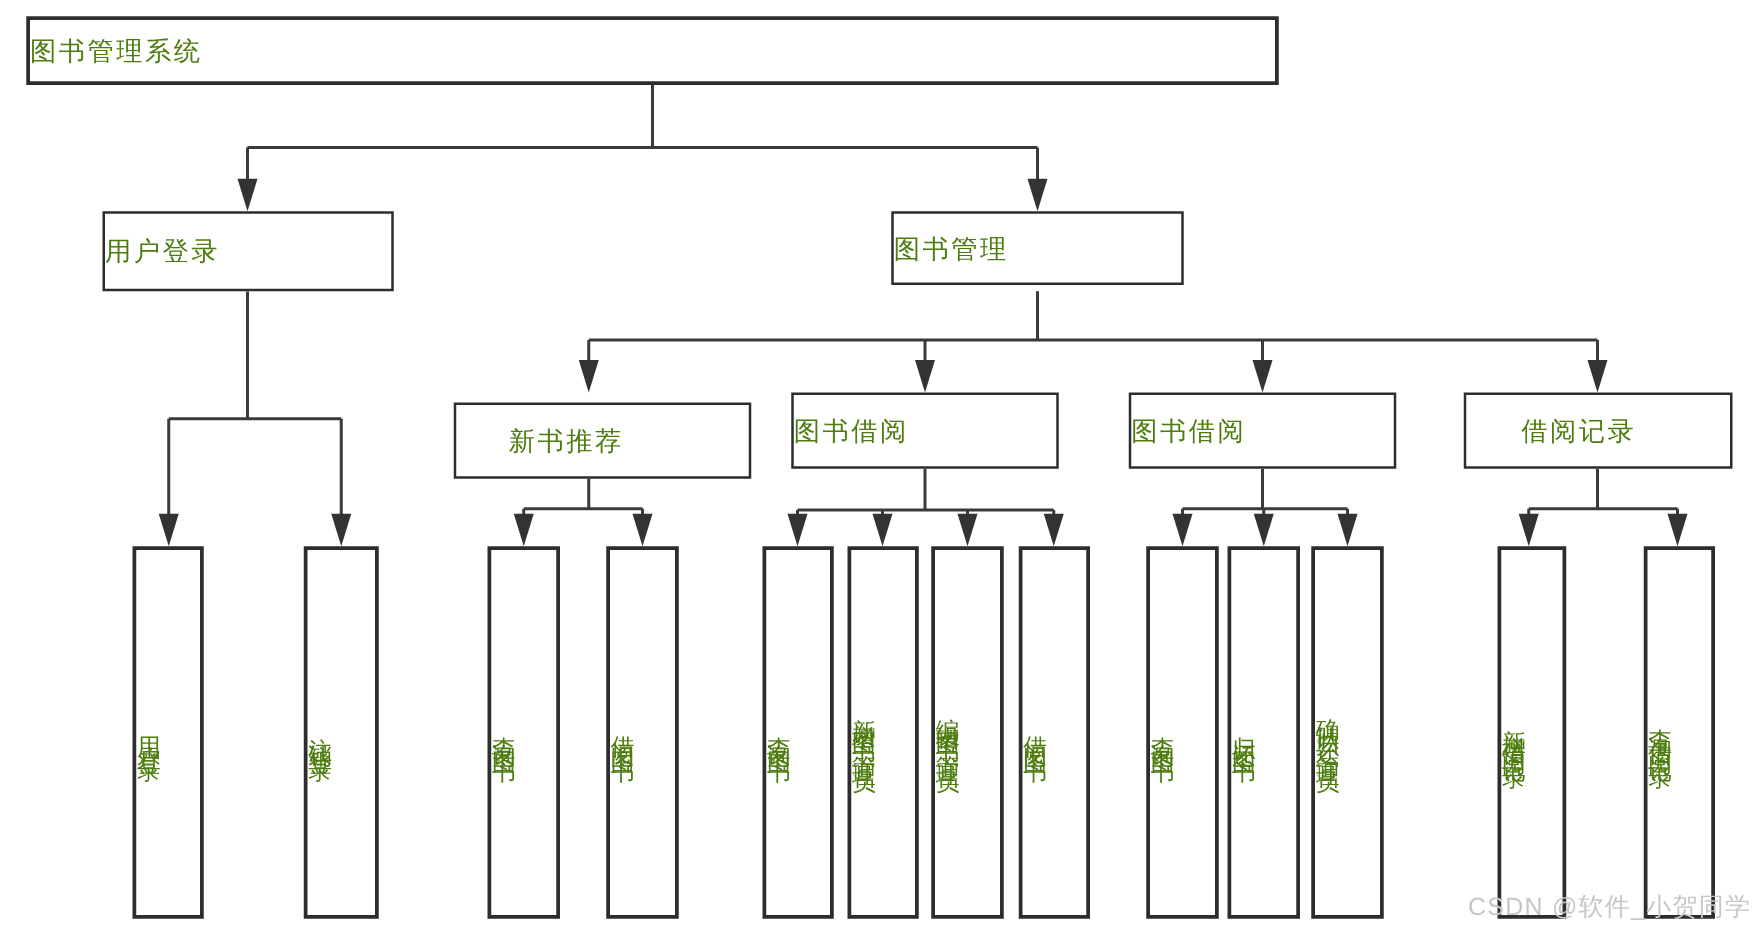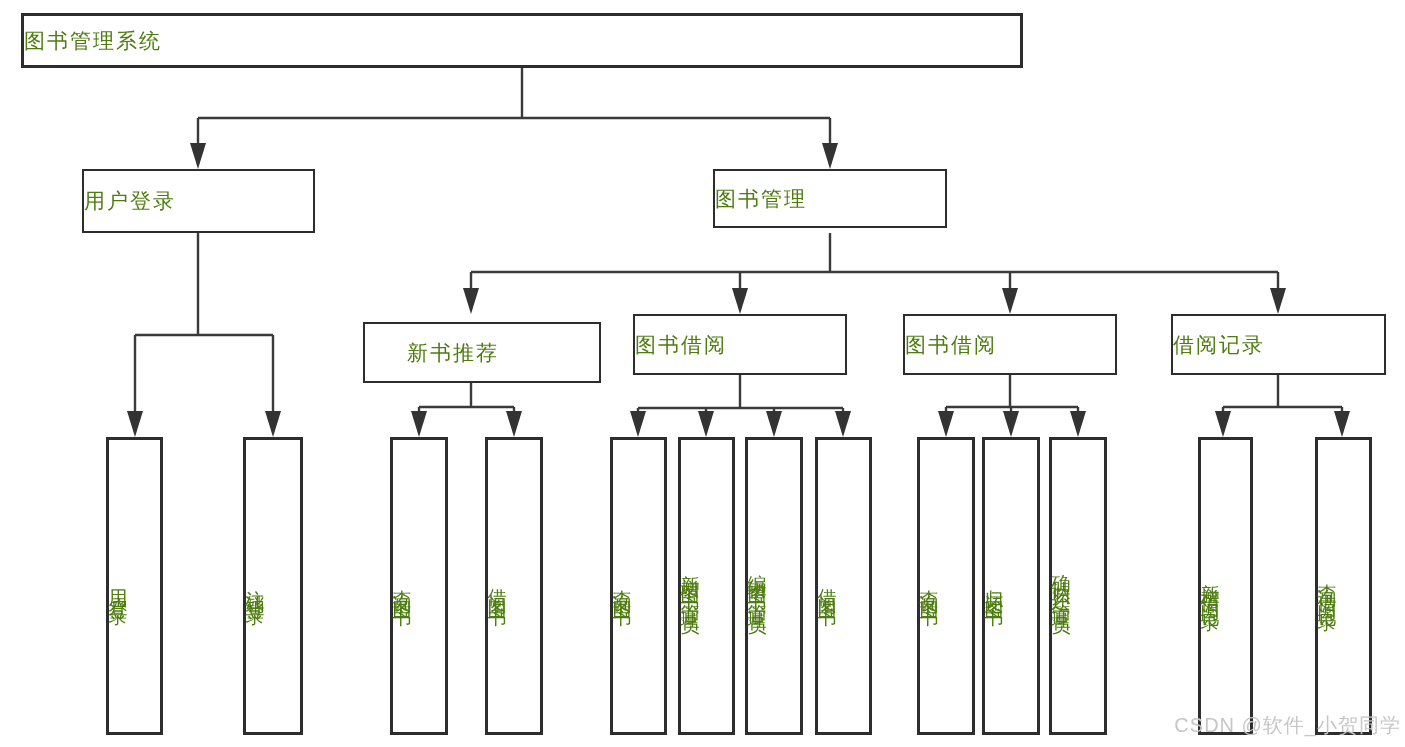--- a/index.html
+++ b/index.html
@@ -134,21 +134,21 @@
 
   <div class="node hnode" style="left:363px; top:322px; width:238px; height:61px;padding-left:42px;">
     <span>新书推荐</span>
   </div>
   <div class="node hnode" style="left:633px; top:314px; width:214px; height:61px;">
     <span>图书借阅</span>
   </div>
   <div class="node hnode" style="left:903px; top:314px; width:214px; height:61px;">
     <span>图书借阅</span>
   </div>
-  <div class="node hnode" style="left:1171px; top:314px; width:215px; height:61px;">
+  <div class="node hnode" style="left:1171px; top:314px; width:215px; height:61px;padding-left:44px;">
     <span>借阅记录</span>
   </div>
 
   <div class="node leaf" style="left:106px; width:57px;">
     <span>用户登录</span>
   </div>
   <div class="node leaf" style="left:243px; width:60px;">
     <span>注销登录</span>
   </div>
 

